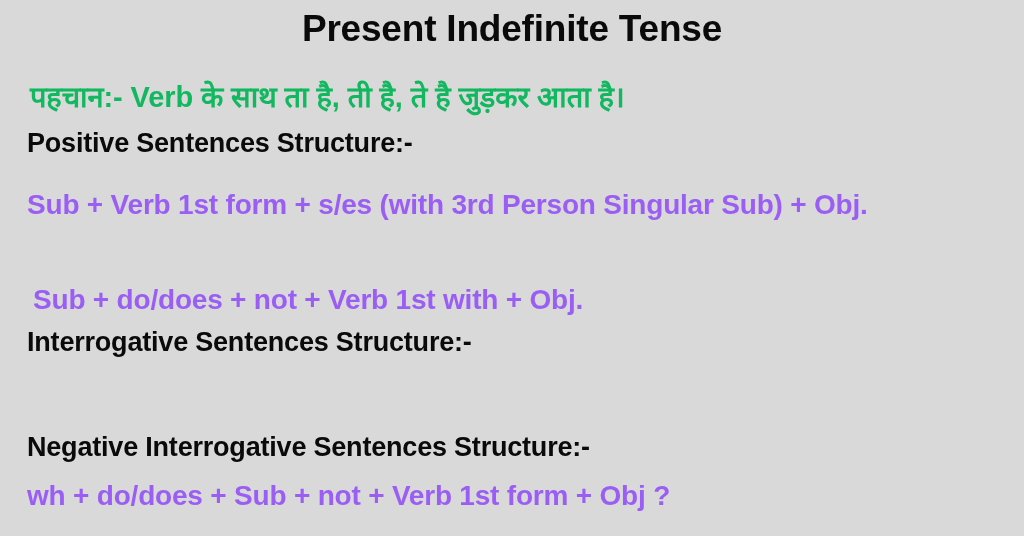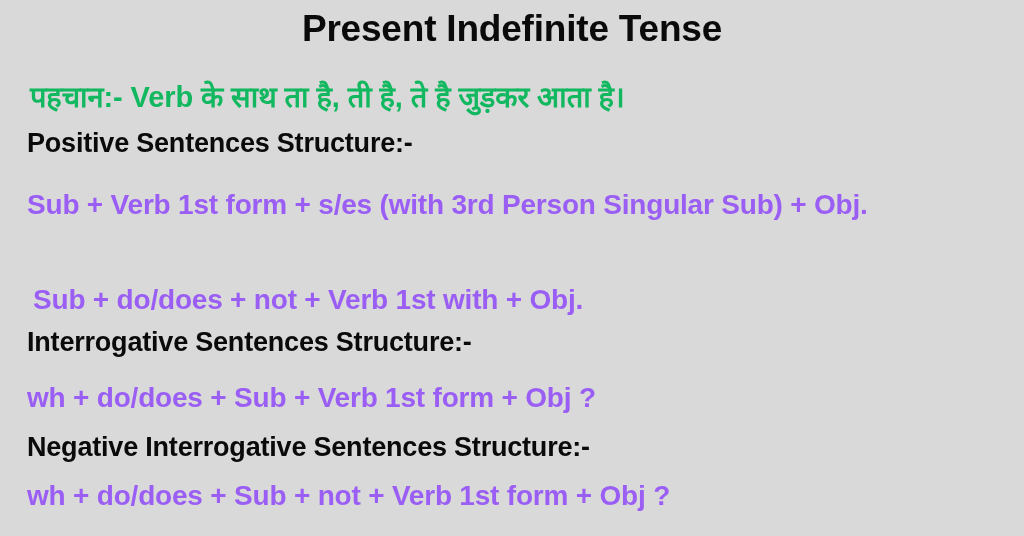--- a/index.html
+++ b/index.html
@@ -79,19 +79,18 @@
 
   <div class="heading h-pos">Positive Sentences Structure:-</div>
 
   <div class="formula f-pos">Sub + Verb 1st form + s/es (with 3rd Person Singular Sub) + Obj.</div>
 
 
   <div class="formula f-neg">Sub + do/does + not + Verb 1st with + Obj.</div>
 
   <div class="heading h-int">Interrogative Sentences Structure:-</div>
 
-  <div class="formula f-int">wh + do/does + Sub + Verb 1st form + Obj ?</div>
 
   <div class="heading h-negint">Negative Interrogative Sentences Structure:-</div>
 
   <div class="formula f-negint">wh + do/does + Sub + not + Verb 1st form + Obj ?</div>
 
 </div>
 
 </body></html>

